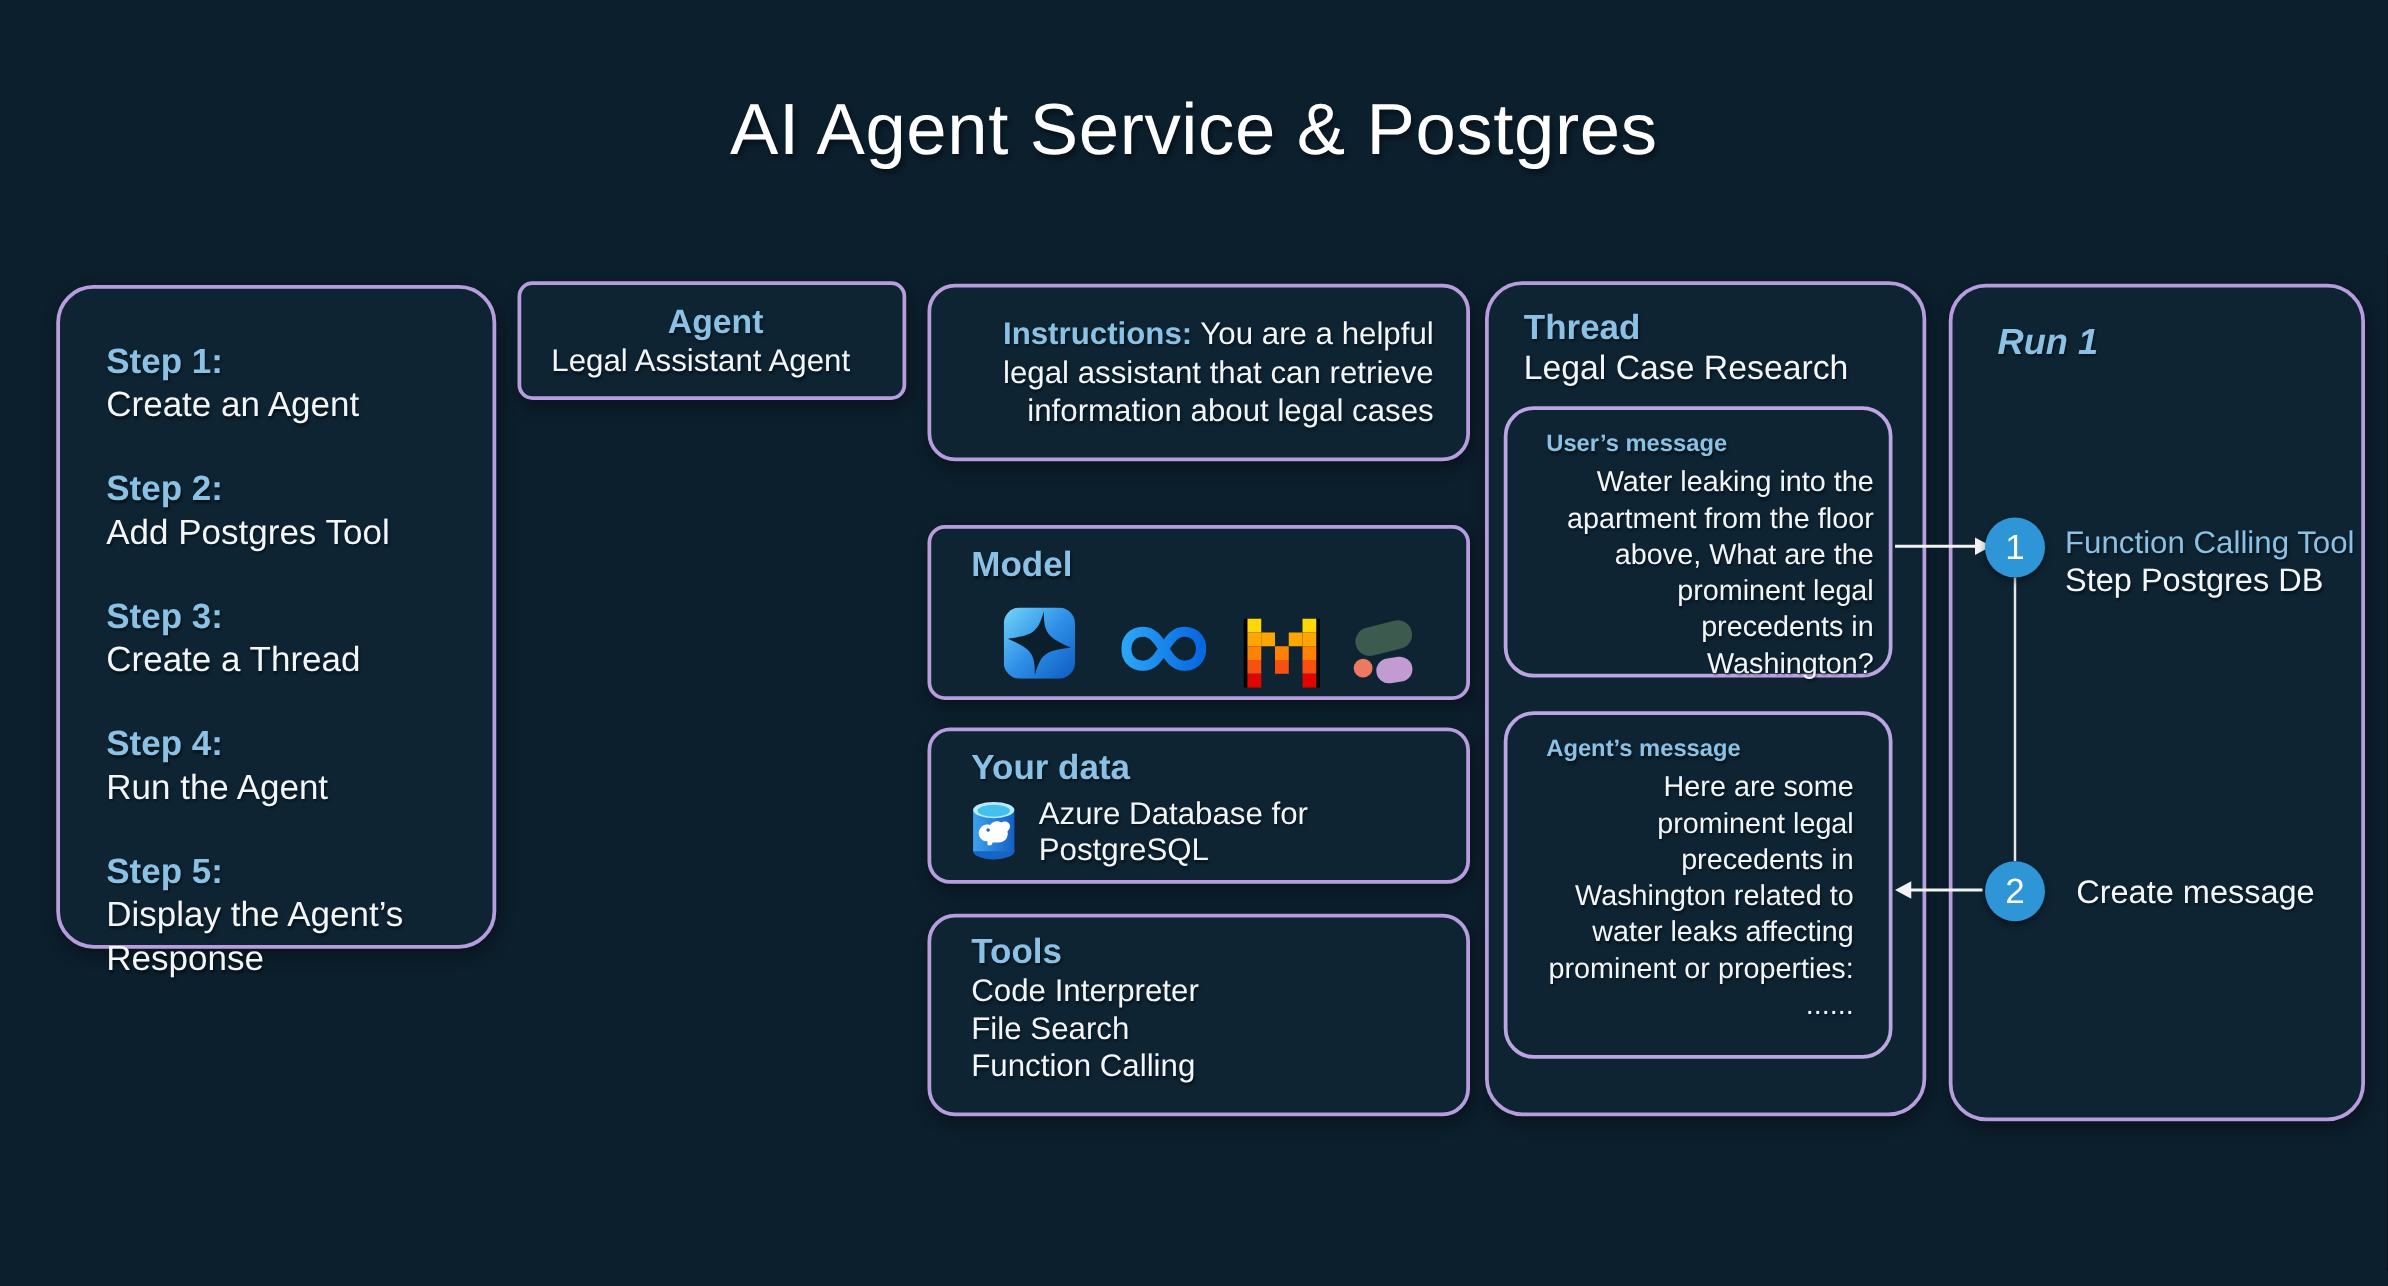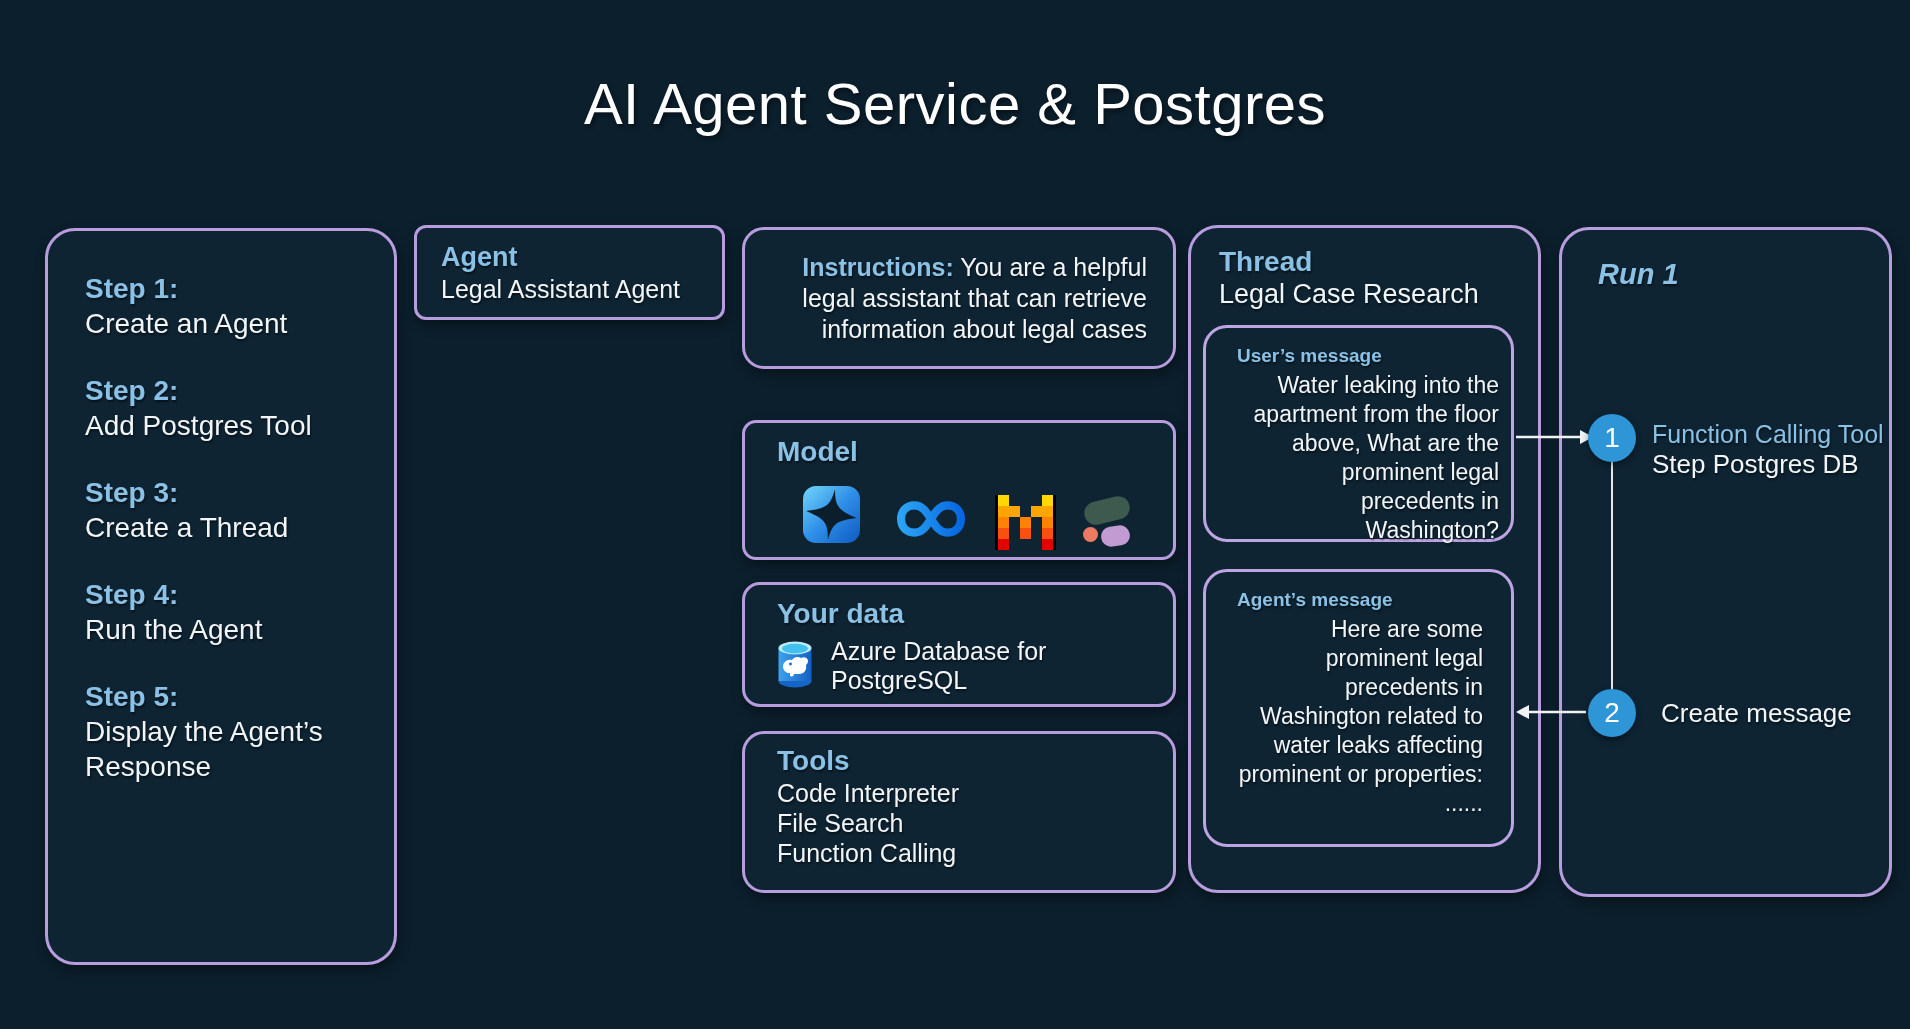--- a/index.html
+++ b/index.html
@@ -18,26 +18,26 @@
     position:absolute; background:#0e2433;
     border:3px solid #b79dde;
     box-shadow:2px 5px 12px rgba(0,0,0,.38);
   }
   .panel{ border-radius:30px; }
   .box{ border-radius:18px; }
   .hblue{ color:#8ac1e5; font-weight:700; text-shadow:1px 2px 2px rgba(0,0,0,.5); }
   .wtxt{ color:#f2f6f9; text-shadow:1px 2px 2px rgba(0,0,0,.5); }
 
   
-  .steps-panel{ left:45px; top:228px; width:352px; height:737px; padding:40px 28px 0 37px; }
+  .steps-panel{ left:45px; top:228px; width:352px; height:531px; padding:40px 28px 0 37px; }
   .step{ margin-bottom:32px; font-size:28px; line-height:35px; }
 
   
   .agent-box{ left:414px; top:225px; width:311px; height:95px; border-radius:12px; padding:13px 18px 0 24px; }
-  .agent-box .hblue{ font-size:27px; line-height:33px; }
+  .agent-box .hblue{ font-size:27px; line-height:33px;text-align:center; }
   .agent-box .wtxt{ font-size:25px; line-height:31px; }
 
   
   .instructions-box{ left:742px; top:227px; width:434px; height:142px; border-radius:22px;
     display:flex; align-items:center; padding:0 26px 0 30px;text-align:right; }
   .instructions-box p{ font-size:25px; line-height:31px; }
 
   
   .model-box{ left:742px; top:420px; width:434px; height:140px; border-radius:14px; padding:12px 0 0 32px; }
   .model-box .hblue{ font-size:28px; line-height:33px; }

